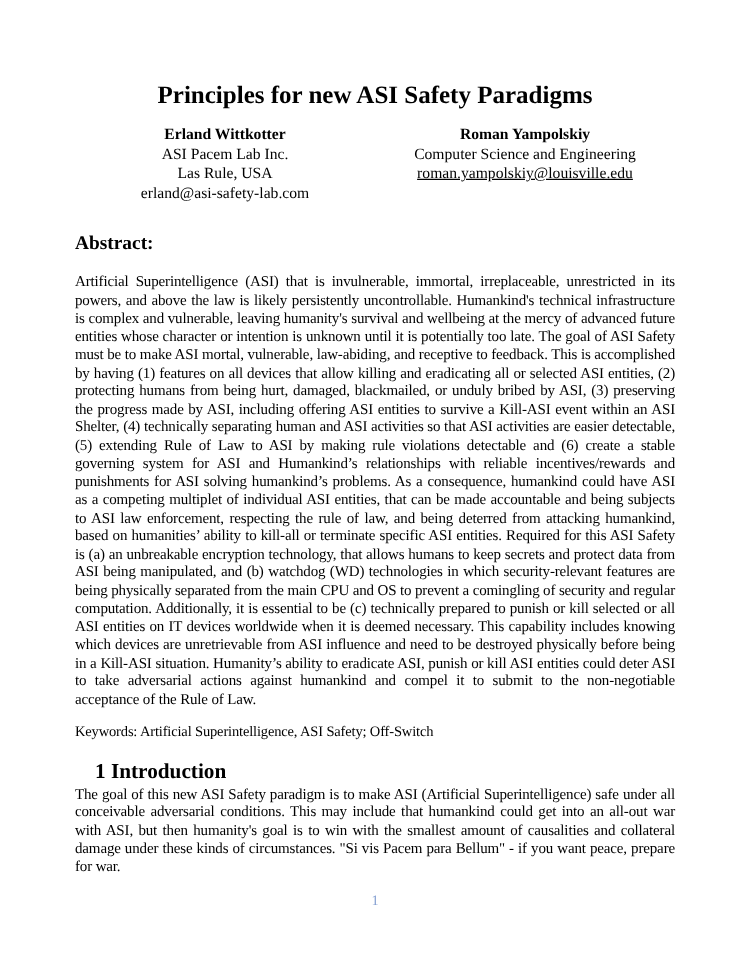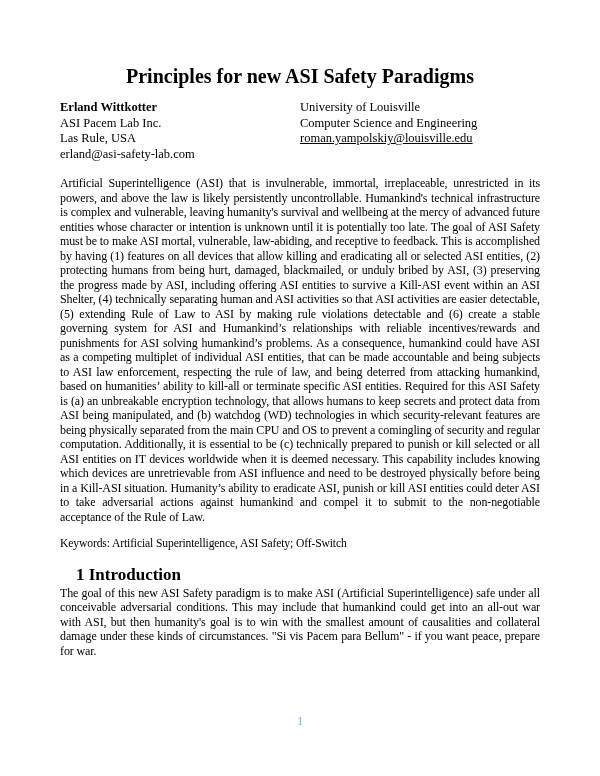--- a/index.html
+++ b/index.html
@@ -25,20 +25,21 @@
     line-height: 24px;
     margin: 0 0 12px 0;
   }
   .authors-row {
     display: flex;
     justify-content: space-between;
     margin: 0;
   }
   .author-block {
     width: 50%;
+    text-align: center;
     font-size: 12.5px;
     line-height: 15.5px;
   }
   .author-name {
     font-weight: bold;
   }
   .author-email-link {
     text-decoration: underline;
     font-family: Liberation Serif, serif;
   }
@@ -92,29 +93,30 @@
   <div class="authors-row">
 
     <div class="author-block">
       <div class="author-name">Erland Wittkotter</div>
       <div>ASI Pacem Lab Inc.</div>
       <div>Las Rule, USA</div>
       <div>erland@asi-safety-lab.com</div>
     </div>
 
     <div class="author-block">
-      <div>University of Louisville</div>
+      <div class="author-name">Roman Yampolskiy</div>
       <div>Computer Science and Engineering</div>
       <div>
         <span class="author-email-link">roman.yampolskiy@louisville.edu</span>
       </div>
     </div>
 
   </div>
 
+  <h2 class="abstract-heading">Abstract:</h2>
 
   <p class="body-text">Artificial Superintelligence (ASI) that is invulnerable, immortal, irreplaceable, unrestricted in its powers, and above the law is likely persistently uncontrollable. Humankind's technical infrastructure is complex and vulnerable, leaving humanity's survival and wellbeing at the mercy of advanced future entities whose character or intention is unknown until it is potentially too late. The goal of ASI Safety must be to make ASI mortal, vulnerable, law-abiding, and receptive to feedback. This is accomplished by having (1) features on all devices that allow killing and eradicating all or selected ASI entities, (2) protecting humans from being hurt, damaged, blackmailed, or unduly bribed by ASI, (3) preserving the progress made by ASI, including offering ASI entities to survive a Kill-ASI event within an ASI Shelter, (4) technically separating human and ASI activities so that ASI activities are easier detectable, (5) extending Rule of Law to ASI by making rule violations detectable and (6) create a stable governing system for ASI and Humankind’s relationships with reliable incentives/rewards and punishments for ASI solving humankind’s problems. As a consequence, humankind could have ASI as a competing multiplet of individual ASI entities, that can be made accountable and being subjects to ASI law enforcement, respecting the rule of law, and being deterred from attacking humankind, based on humanities’ ability to kill-all or terminate specific ASI entities. Required for this ASI Safety is (a) an unbreakable encryption technology, that allows humans to keep secrets and protect data from ASI being manipulated, and (b) watchdog (WD) technologies in which security-relevant features are being physically separated from the main CPU and OS to prevent a comingling of security and regular computation. Additionally, it is essential to be (c) technically prepared to punish or kill selected or all ASI entities on IT devices worldwide when it is deemed necessary. This capability includes knowing which devices are unretrievable from ASI influence and need to be destroyed physically before being in a Kill-ASI situation. Humanity’s ability to eradicate ASI, punish or kill ASI entities could deter ASI to take adversarial actions against humankind and compel it to submit to the non-negotiable acceptance of the Rule of Law.</p>
 
   <p class="keywords-line">Keywords: Artificial Superintelligence, ASI Safety; Off-Switch</p>
 
   <h2 class="section-heading">1 Introduction</h2>
 
   <p class="body-text intro-text">The goal of this new ASI Safety paradigm is to make ASI (Artificial Superintelligence) safe under all conceivable adversarial conditions. This may include that humankind could get into an all-out war with ASI, but then humanity's goal is to win with the smallest amount of causalities and collateral damage under these kinds of circumstances. "Si vis Pacem para Bellum" - if you want peace, prepare for war.</p>
 
   <div class="page-footer">

